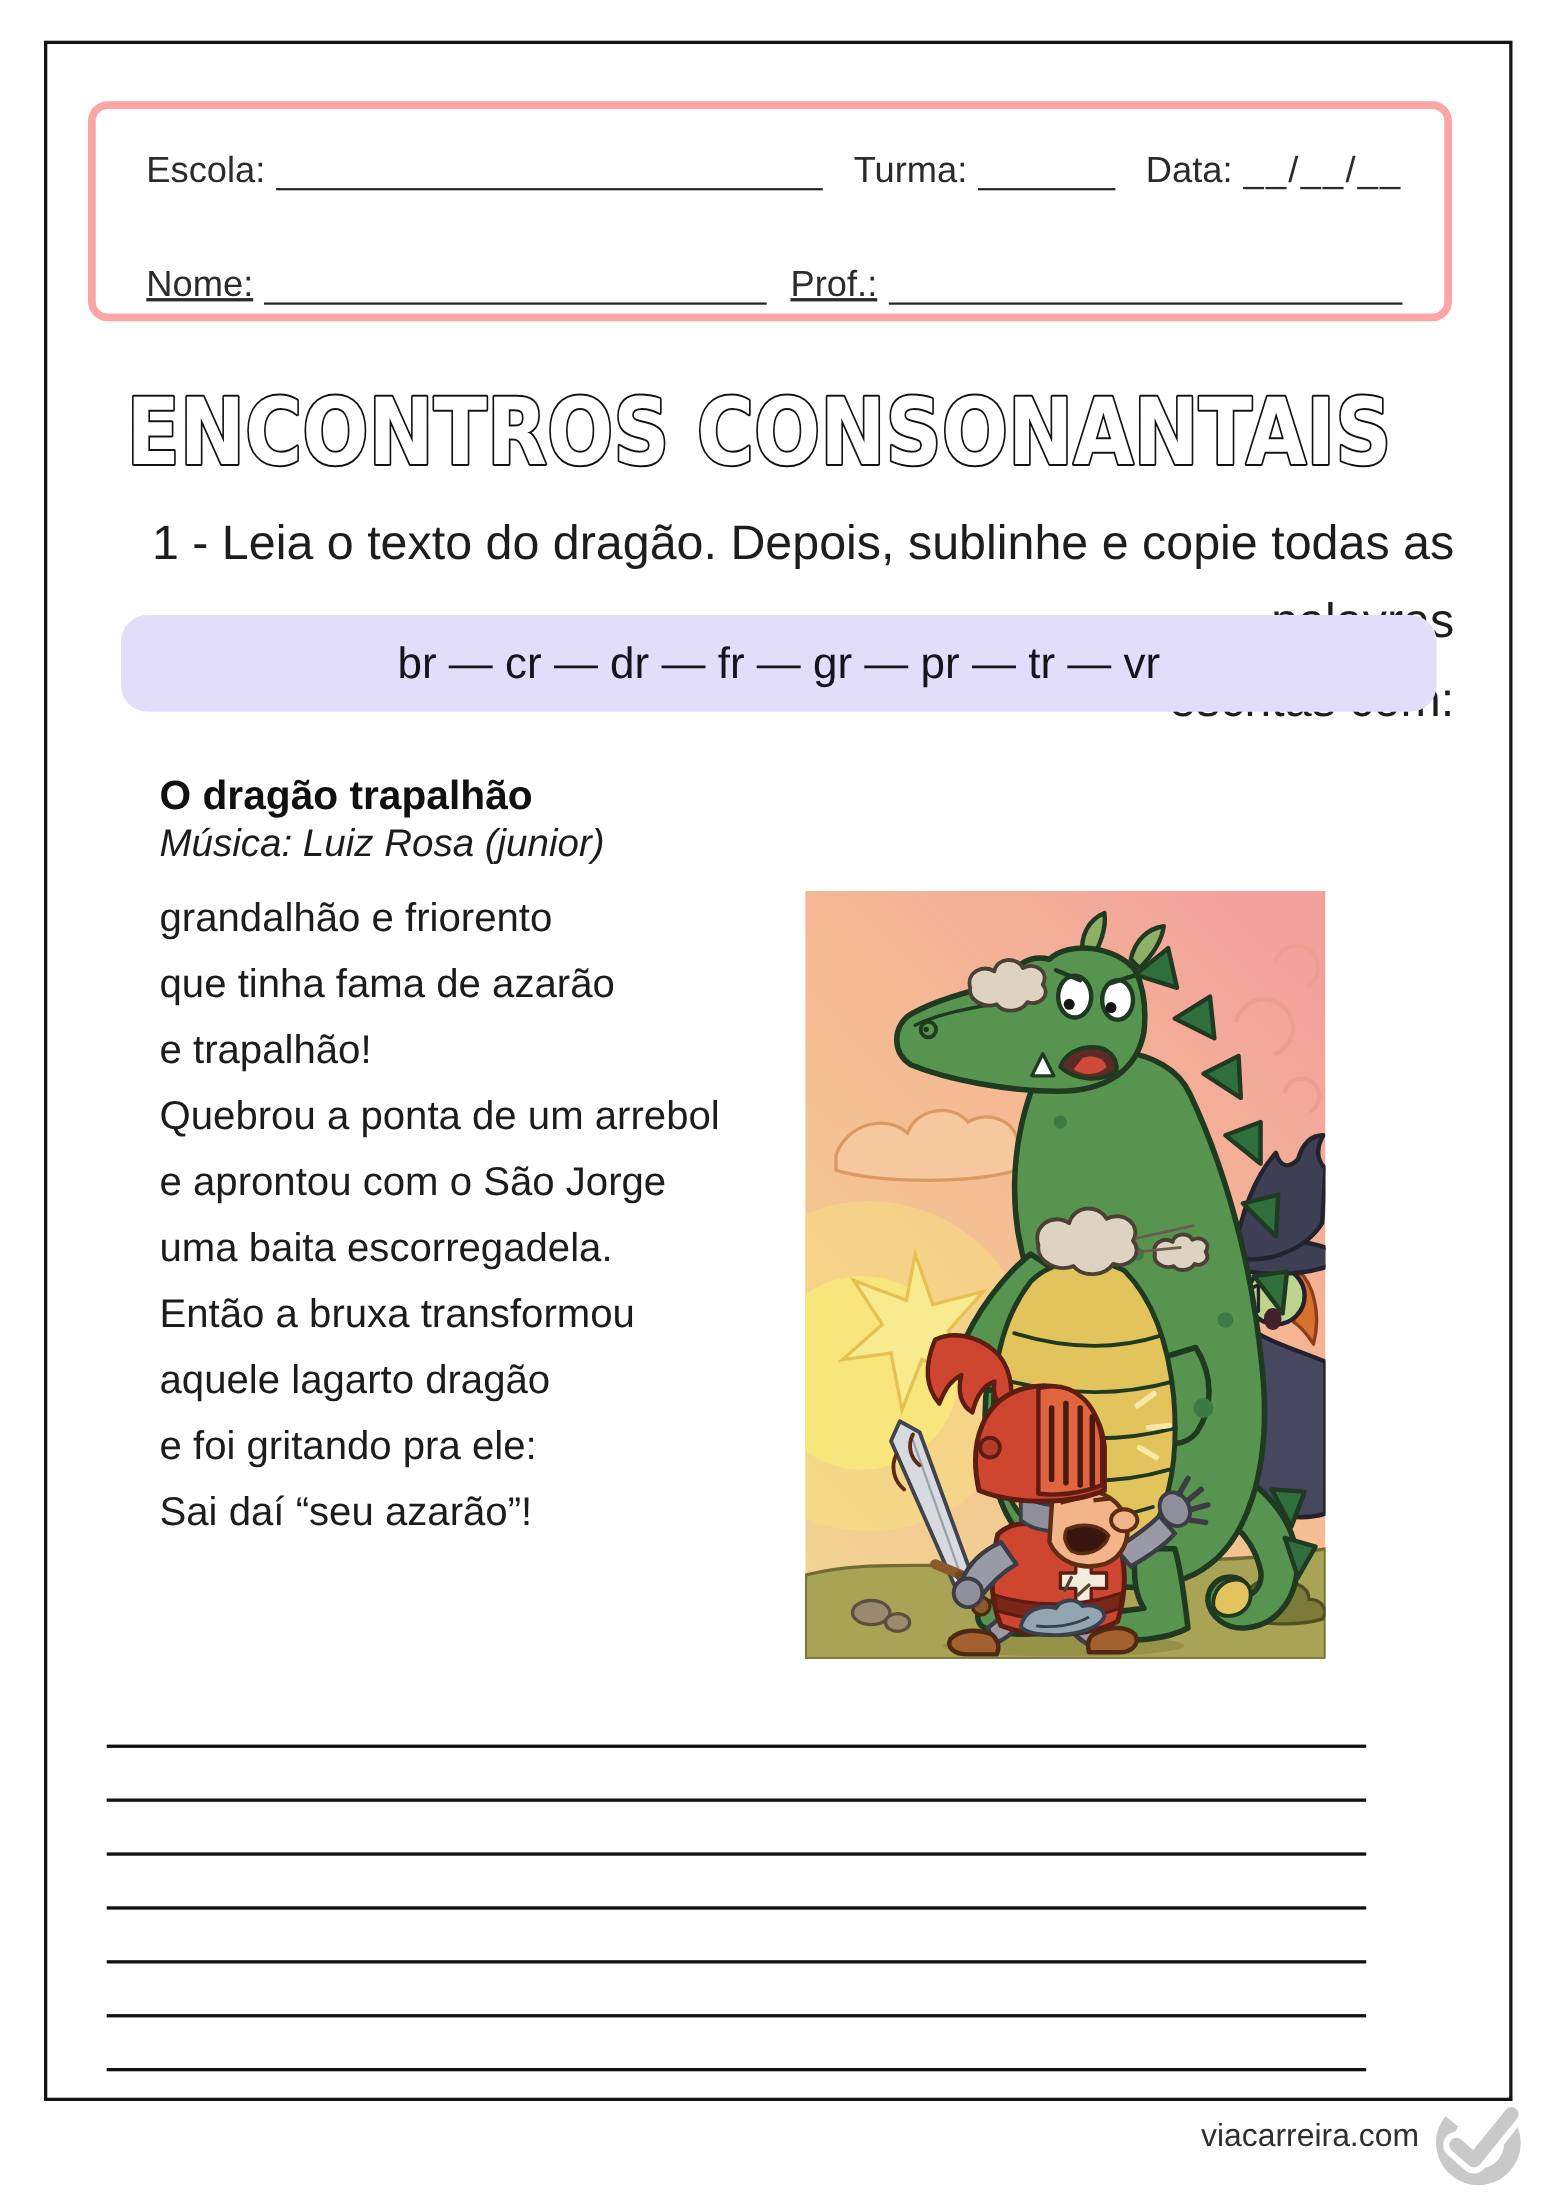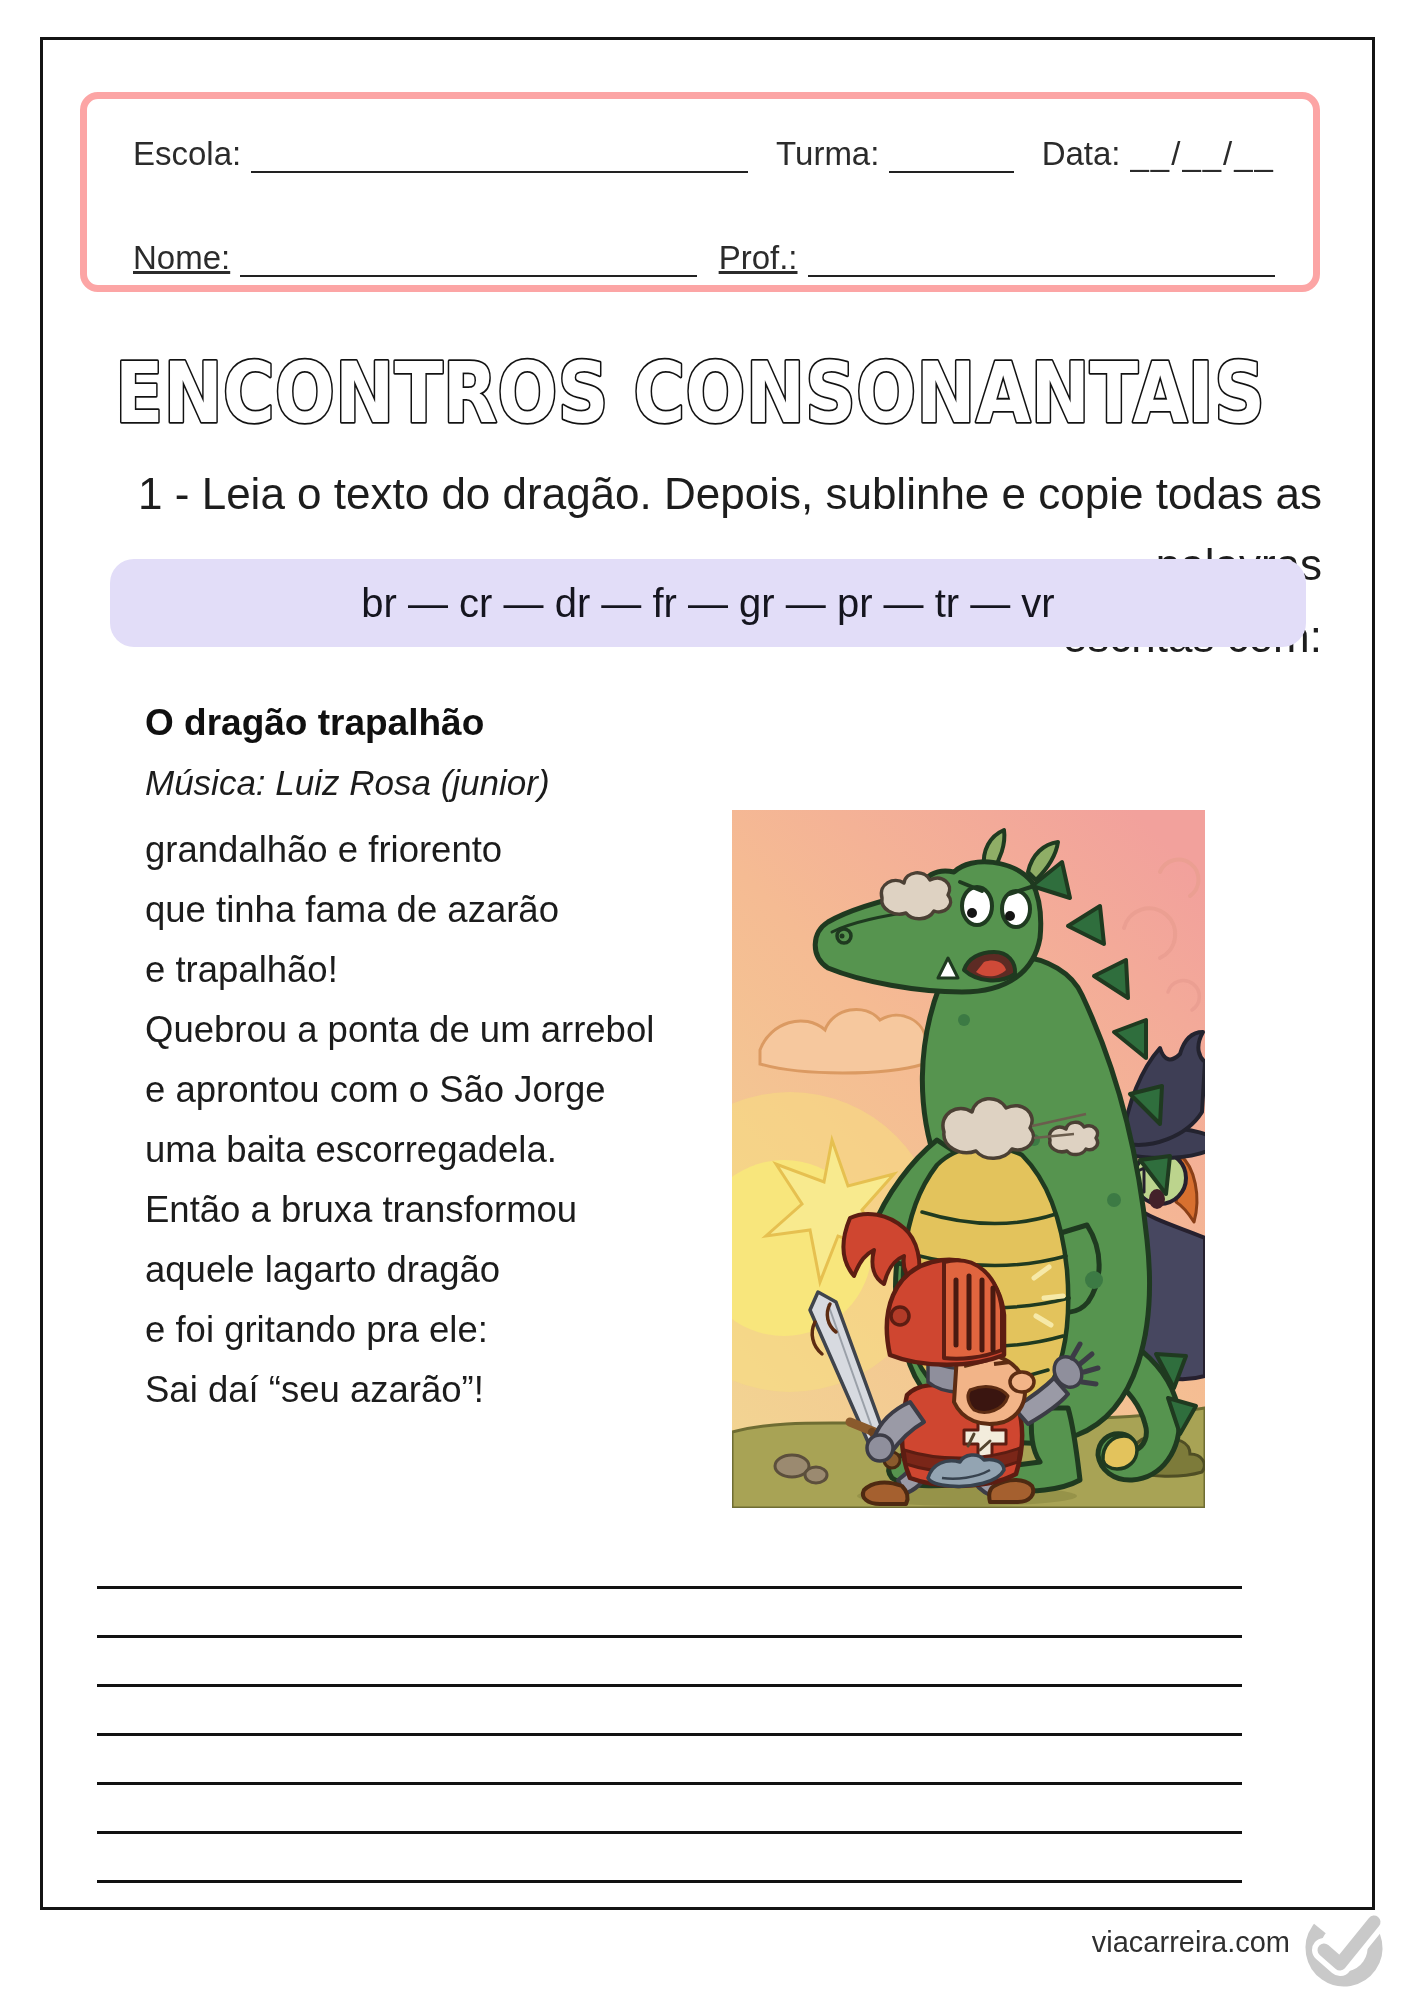--- a/index.html
+++ b/index.html
@@ -23,21 +23,21 @@
   .instruction{position:absolute;left:112px;top:458px;width:1210px;
                font-size:44px;line-height:1.62;color:#1d1d1d;text-align:right;}
   
   .clusters{position:absolute;left:110px;top:559px;width:1196px;height:88px;
             background:#e2ddf8;border-radius:24px;display:flex;
             align-items:center;justify-content:center;
             font-size:40px;color:#15151f;}
   
   .song{position:absolute;left:145px;top:702px;width:575px;color:#1c1c1c;}
   .song-title{font-size:37px;font-weight:bold;line-height:42px;color:#101010;}
-  .song-credit{font-size:35px;font-style:italic;line-height:46px;margin-top:16px;}
+  .song-credit{font-size:35px;font-style:italic;line-height:46px;}
   .song-lines{margin-top:14px;}
   .song-line{font-size:36.5px;line-height:60px;white-space:nowrap;}
   
   .illus{position:absolute;left:732px;top:810px;width:473px;height:698px;}
   
   .writing{position:absolute;left:97px;top:1540px;width:1145px;}
   .wline{height:46px;border-bottom:3px solid #111;}
   
   .footer-site{position:absolute;left:1000px;top:1926px;width:290px;
                text-align:right;font-size:29px;color:#2f2f2f;}

